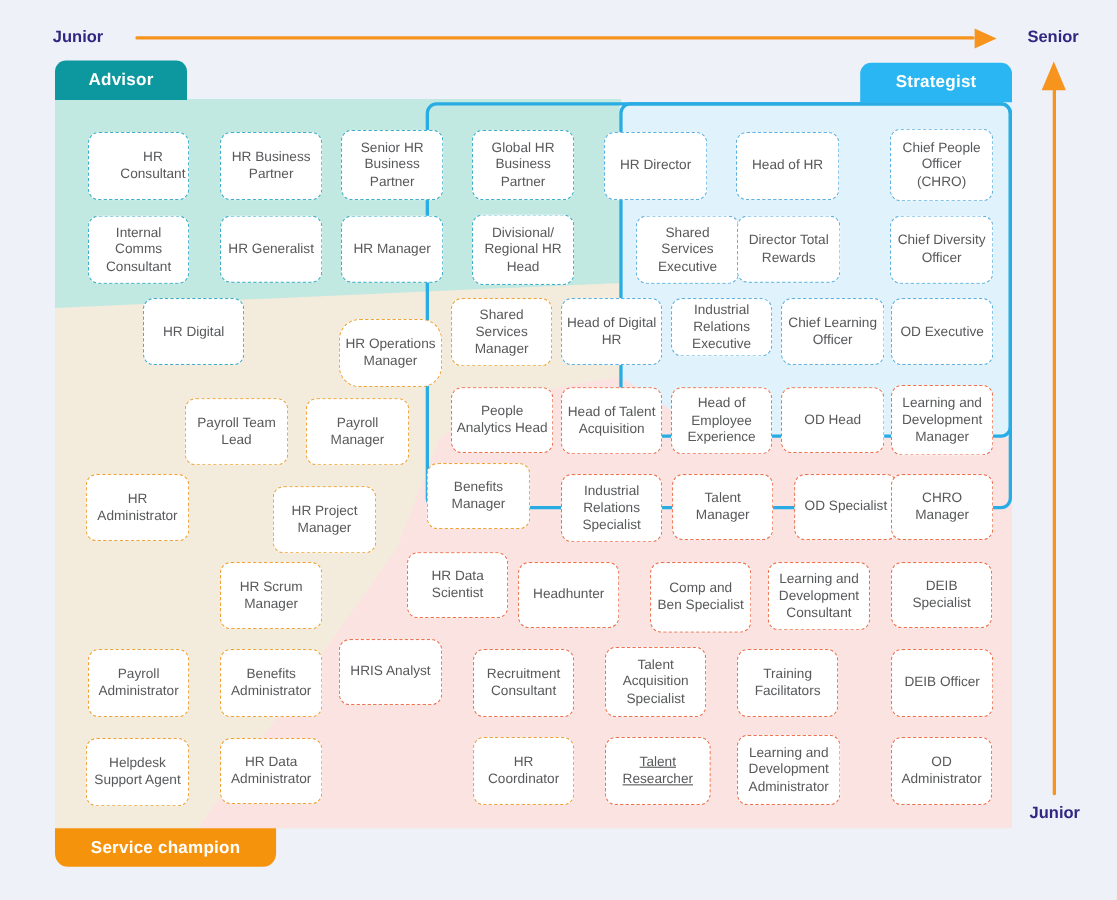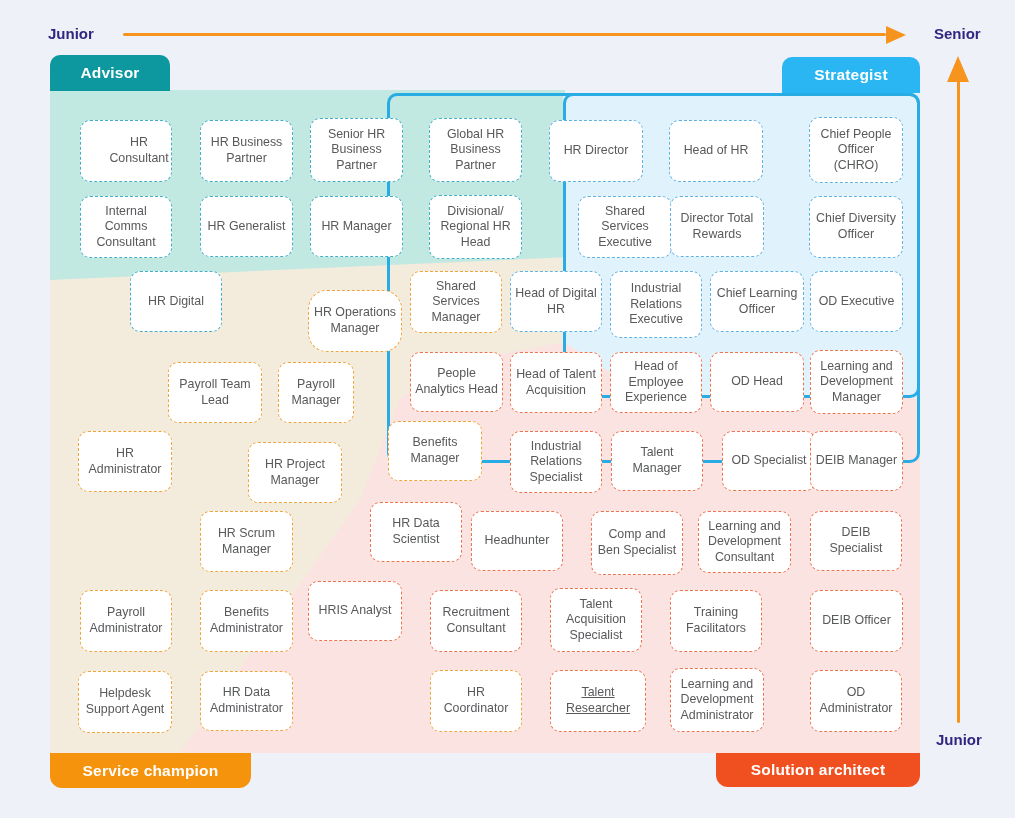--- a/index.html
+++ b/index.html
@@ -62,21 +62,20 @@
   <div class="region" id="region-advisor"></div>
   <div class="region" id="region-solution"></div>
   <div class="region" id="region-strategist"></div>
 
   <div class="outline" id="outline-outer"></div>
   <div class="outline" id="outline-inner"></div>
 
   <div class="badge" id="badge-advisor">Advisor</div>
   <div class="badge" id="badge-strategist">Strategist</div>
   <div class="badge" id="badge-service">Service champion</div>
-  <div class="badge" id="badge-solution">Solution architect</div>
 
   <div class="arrow-line" id="arrow-h-line"></div>
   <div id="arrow-h-head"></div>
   <div class="arrow-line" id="arrow-v-line"></div>
   <div id="arrow-v-head"></div>
 
   <div class="axis-label" id="axis-junior-top">Junior</div>
   <div class="axis-label" id="axis-senior-top">Senior</div>
   <div class="axis-label" id="axis-junior-bottom">Junior</div>
 
@@ -128,33 +127,33 @@
       </div>
       <div class="card" style="left: 308px; top: 290px; width: 94px; height: 62px; border-color: rgb(240, 164, 60); border-radius: 19px;">
         <span>HR Operations Manager</span>
       </div>
       <div class="card" style="left: 410px; top: 271px; width: 92px; height: 62px; border-color: rgb(240, 164, 60);">
         <span>Shared Services Manager</span>
       </div>
       <div class="card" style="left: 510px; top: 271px; width: 92px; height: 61px; border-color: rgb(95, 178, 226);">
         <span>Head of Digital HR</span>
       </div>
-      <div class="card" style="left: 610px; top: 271px; width: 92px; height: 67px; border-color: rgb(95, 178, 226);">
+      <div class="card" style="left: 610px; top: 271px; width: 92px; height: 53px; border-color: rgb(95, 178, 226);">
         <span>Industrial Relations Executive</span>
       </div>
       <div class="card" style="left: 710px; top: 271px; width: 94px; height: 61px; border-color: rgb(95, 178, 226);">
         <span>Chief Learning Officer</span>
       </div>
       <div class="card" style="left: 810px; top: 271px; width: 93px; height: 61px; border-color: rgb(95, 178, 226);">
         <span>OD Executive</span>
       </div>
       <div class="card" style="left: 168px; top: 362px; width: 94px; height: 61px; border-color: rgb(240, 164, 60);">
         <span>Payroll Team Lead</span>
       </div>
-      <div class="card" style="left: 278px; top: 362px; width: 76px; height: 61px; border-color: rgb(240, 164, 60);">
+      <div class="card" style="left: 278px; top: 362px; width: 94px; height: 61px; border-color: rgb(240, 164, 60);">
         <span>Payroll Manager</span>
       </div>
       <div class="card" style="left: 410px; top: 352px; width: 93px; height: 60px; border-color: rgb(238, 116, 80);">
         <span>People Analytics Head</span>
       </div>
       <div class="card" style="left: 510px; top: 352px; width: 92px; height: 61px; border-color: rgb(238, 116, 80);">
         <span>Head of Talent Acquisition</span>
       </div>
       <div class="card" style="left: 610px; top: 352px; width: 92px; height: 61px; border-color: rgb(238, 116, 80);">
         <span>Head of Employee Experience</span>
@@ -177,21 +176,21 @@
       <div class="card" style="left: 510px; top: 431px; width: 92px; height: 62px; border-color: rgb(238, 116, 80);">
         <span>Industrial Relations Specialist</span>
       </div>
       <div class="card" style="left: 611px; top: 431px; width: 92px; height: 60px; border-color: rgb(238, 116, 80);">
         <span>Talent Manager</span>
       </div>
       <div class="card" style="left: 710px; top: 431px; width: 94px; height: 60px; border-color: rgb(238, 116, 80); margin-left: 12px;">
         <span>OD Specialist</span>
       </div>
       <div class="card" style="left: 810px; top: 431px; width: 93px; height: 60px; border-color: rgb(238, 116, 80);">
-        <span>DEIB Manager</span>
+        <span>CHRO Manager</span>
       </div>
       <div class="card" style="left: 200px; top: 511px; width: 93px; height: 61px; border-color: rgb(240, 164, 60);">
         <span>HR Scrum Manager</span>
       </div>
       <div class="card" style="left: 370px; top: 502px; width: 92px; height: 60px; border-color: rgb(238, 116, 80);">
         <span>HR Data Scientist</span>
       </div>
       <div class="card" style="left: 471px; top: 511px; width: 92px; height: 60px; border-color: rgb(238, 116, 80);">
         <span>Headhunter</span>
       </div>

